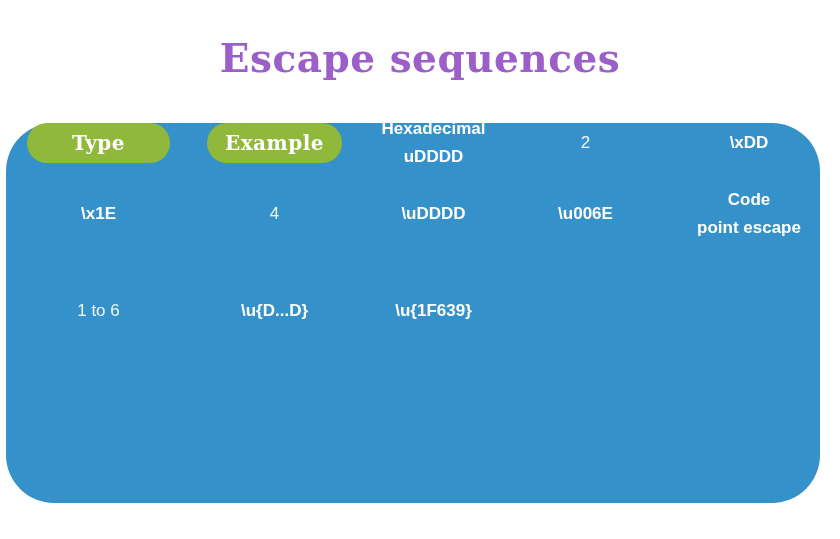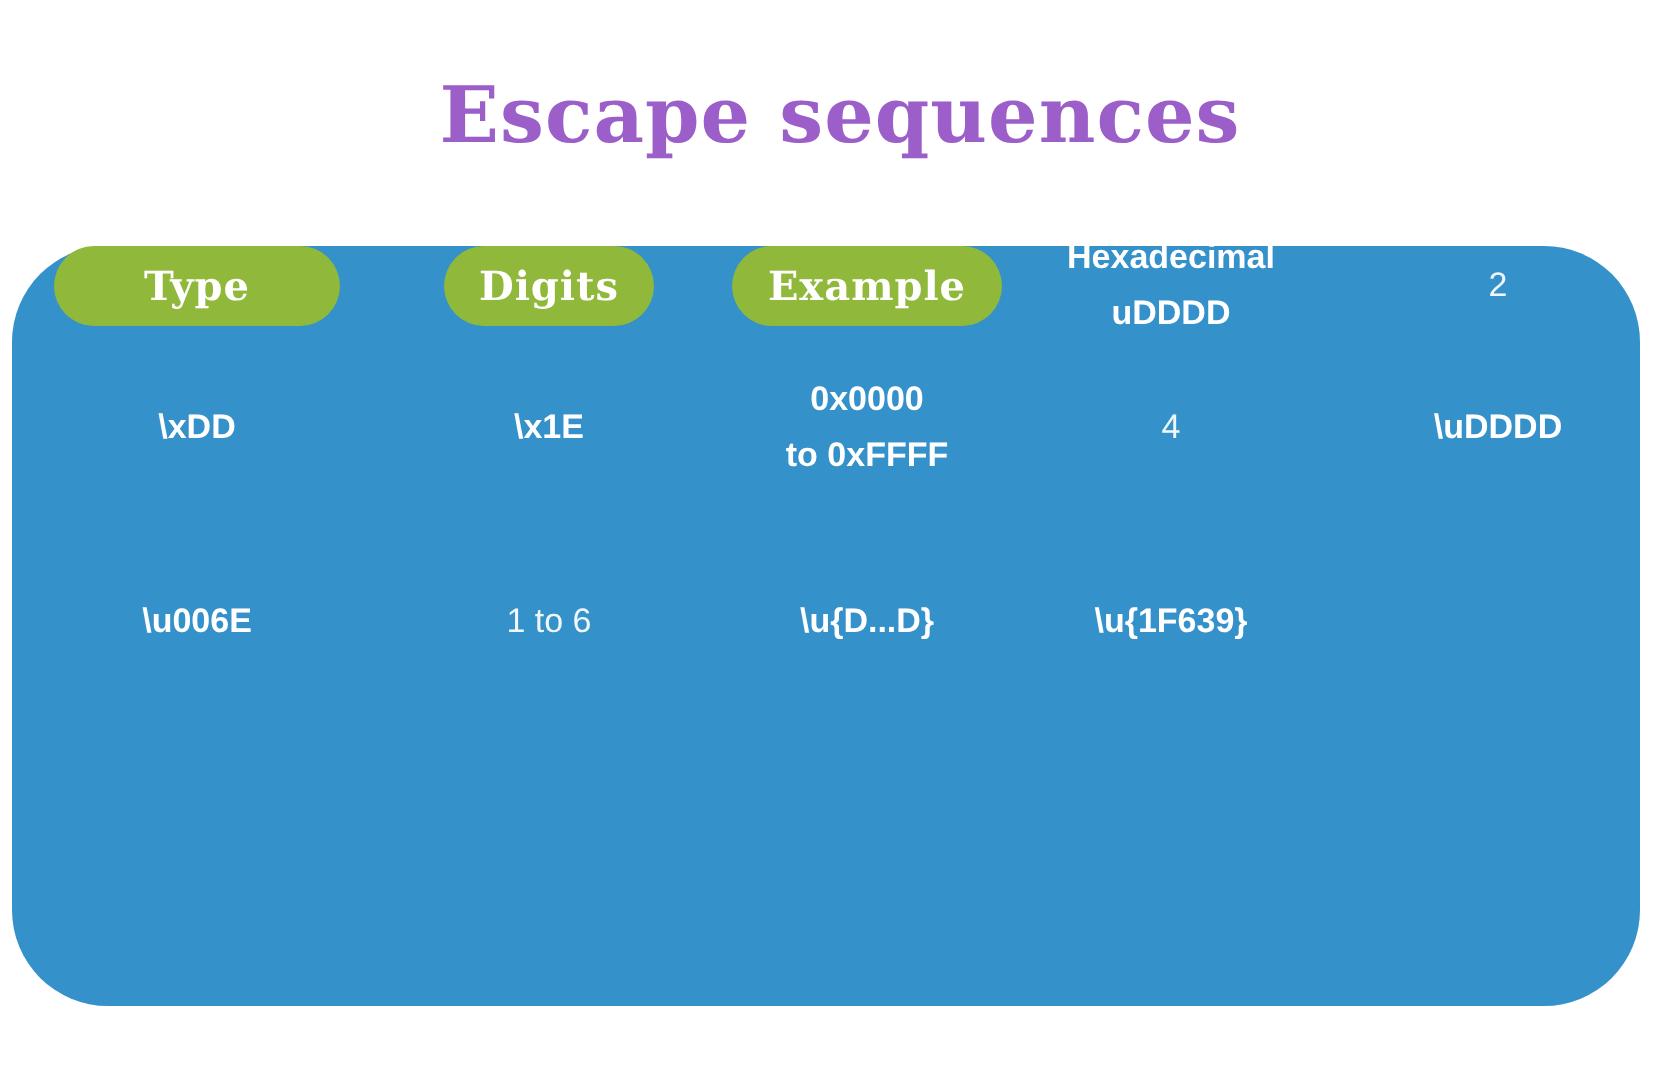--- a/index.html
+++ b/index.html
@@ -72,33 +72,32 @@
 </head>
 <body>
 
 <div class="stage">
 
   <h1 class="title">Escape sequences</h1>
 
   <div class="panel">
 
     <div class="pill p1">Type</div>
-    <div class="pill p3">Digits</div>
     <div class="pill p5">Example</div>
 
     <div class="cell">Hexadecimal
 uDDDD</div>
     <div class="cell digits">2</div>
     <div class="cell">\xDD</div>
     <div class="cell">\x1E</div>
 
-    <div class="cell">0x0000
-to 0xFFFF</div>
     <div class="cell digits">4</div>
     <div class="cell">\uDDDD</div>
     <div class="cell">\u006E</div>
 
+    <div class="cell">Code
+point escape</div>
     <div class="cell digits">1 to 6</div>
     <div class="cell">\u{D...D}</div>
     <div class="cell">\u{1F639}</div>
 
   </div>
 </div>
 
 </body></html>

